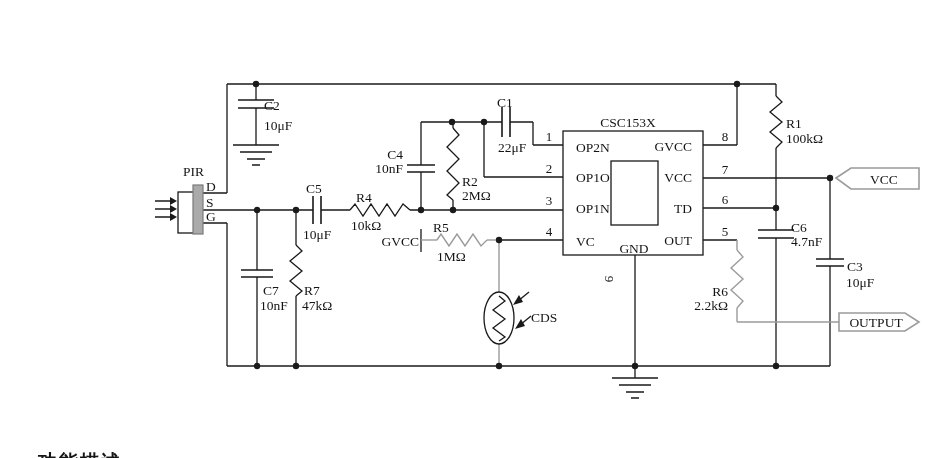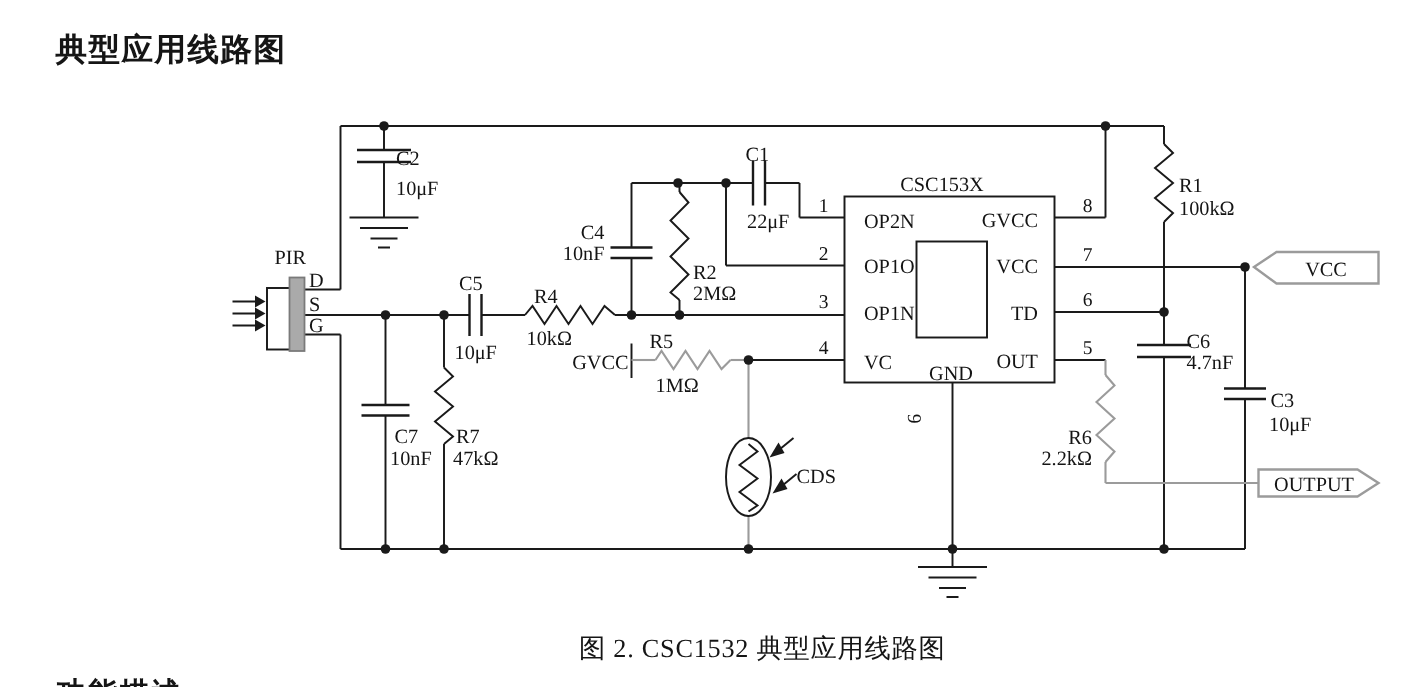--- a/index.html
+++ b/index.html
@@ -21,21 +21,20 @@
   .wire-gray{stroke:#9b9b9b;stroke-width:1.4;fill:none;}
   .plate{stroke:#1a1a1a;stroke-width:1.6;fill:none;}
   .dot{fill:#1a1a1a;}
   .flag{fill:#ffffff;stroke:#9b9b9b;stroke-width:1.6;}
 </style>
 </head>
 <body>
 
 <div class="page">
 
-  <div class="sec-title">典型应用线路图</div>
 
   <svg width="942" height="458" viewBox="0 0 942 458">
 
     <g>
       <path class="wire" d="M227,84 H776"></path>
       <path class="wire" d="M203,193 H227 M227,84 V193"></path>
       <path class="wire" d="M203,223 H227 M227,223 V366"></path>
       <path class="wire" d="M227,366 H830"></path>
       <path class="wire" d="M203,210 H313 M321,210 H350 M410,210 H563"></path>
       <path class="wire" d="M421,122 H502 M510,122 H533 M533,122 V145 M533,145 H563"></path>
@@ -219,15 +218,14 @@
       <circle class="dot" cx="776" cy="208" r="3.2"></circle>
       <circle class="dot" cx="830" cy="178" r="3.2"></circle>
       <circle class="dot" cx="257" cy="366" r="3.2"></circle>
       <circle class="dot" cx="296" cy="366" r="3.2"></circle>
       <circle class="dot" cx="499" cy="366" r="3.2"></circle>
       <circle class="dot" cx="635" cy="366" r="3.2"></circle>
       <circle class="dot" cx="776" cy="366" r="3.2"></circle>
     </g>
   </svg>
 
-  <div class="fig-caption">图 2. CSC1532 典型应用线路图</div>
   <div class="clipped-heading">功能描述</div>
 </div>
 
 </body></html>

